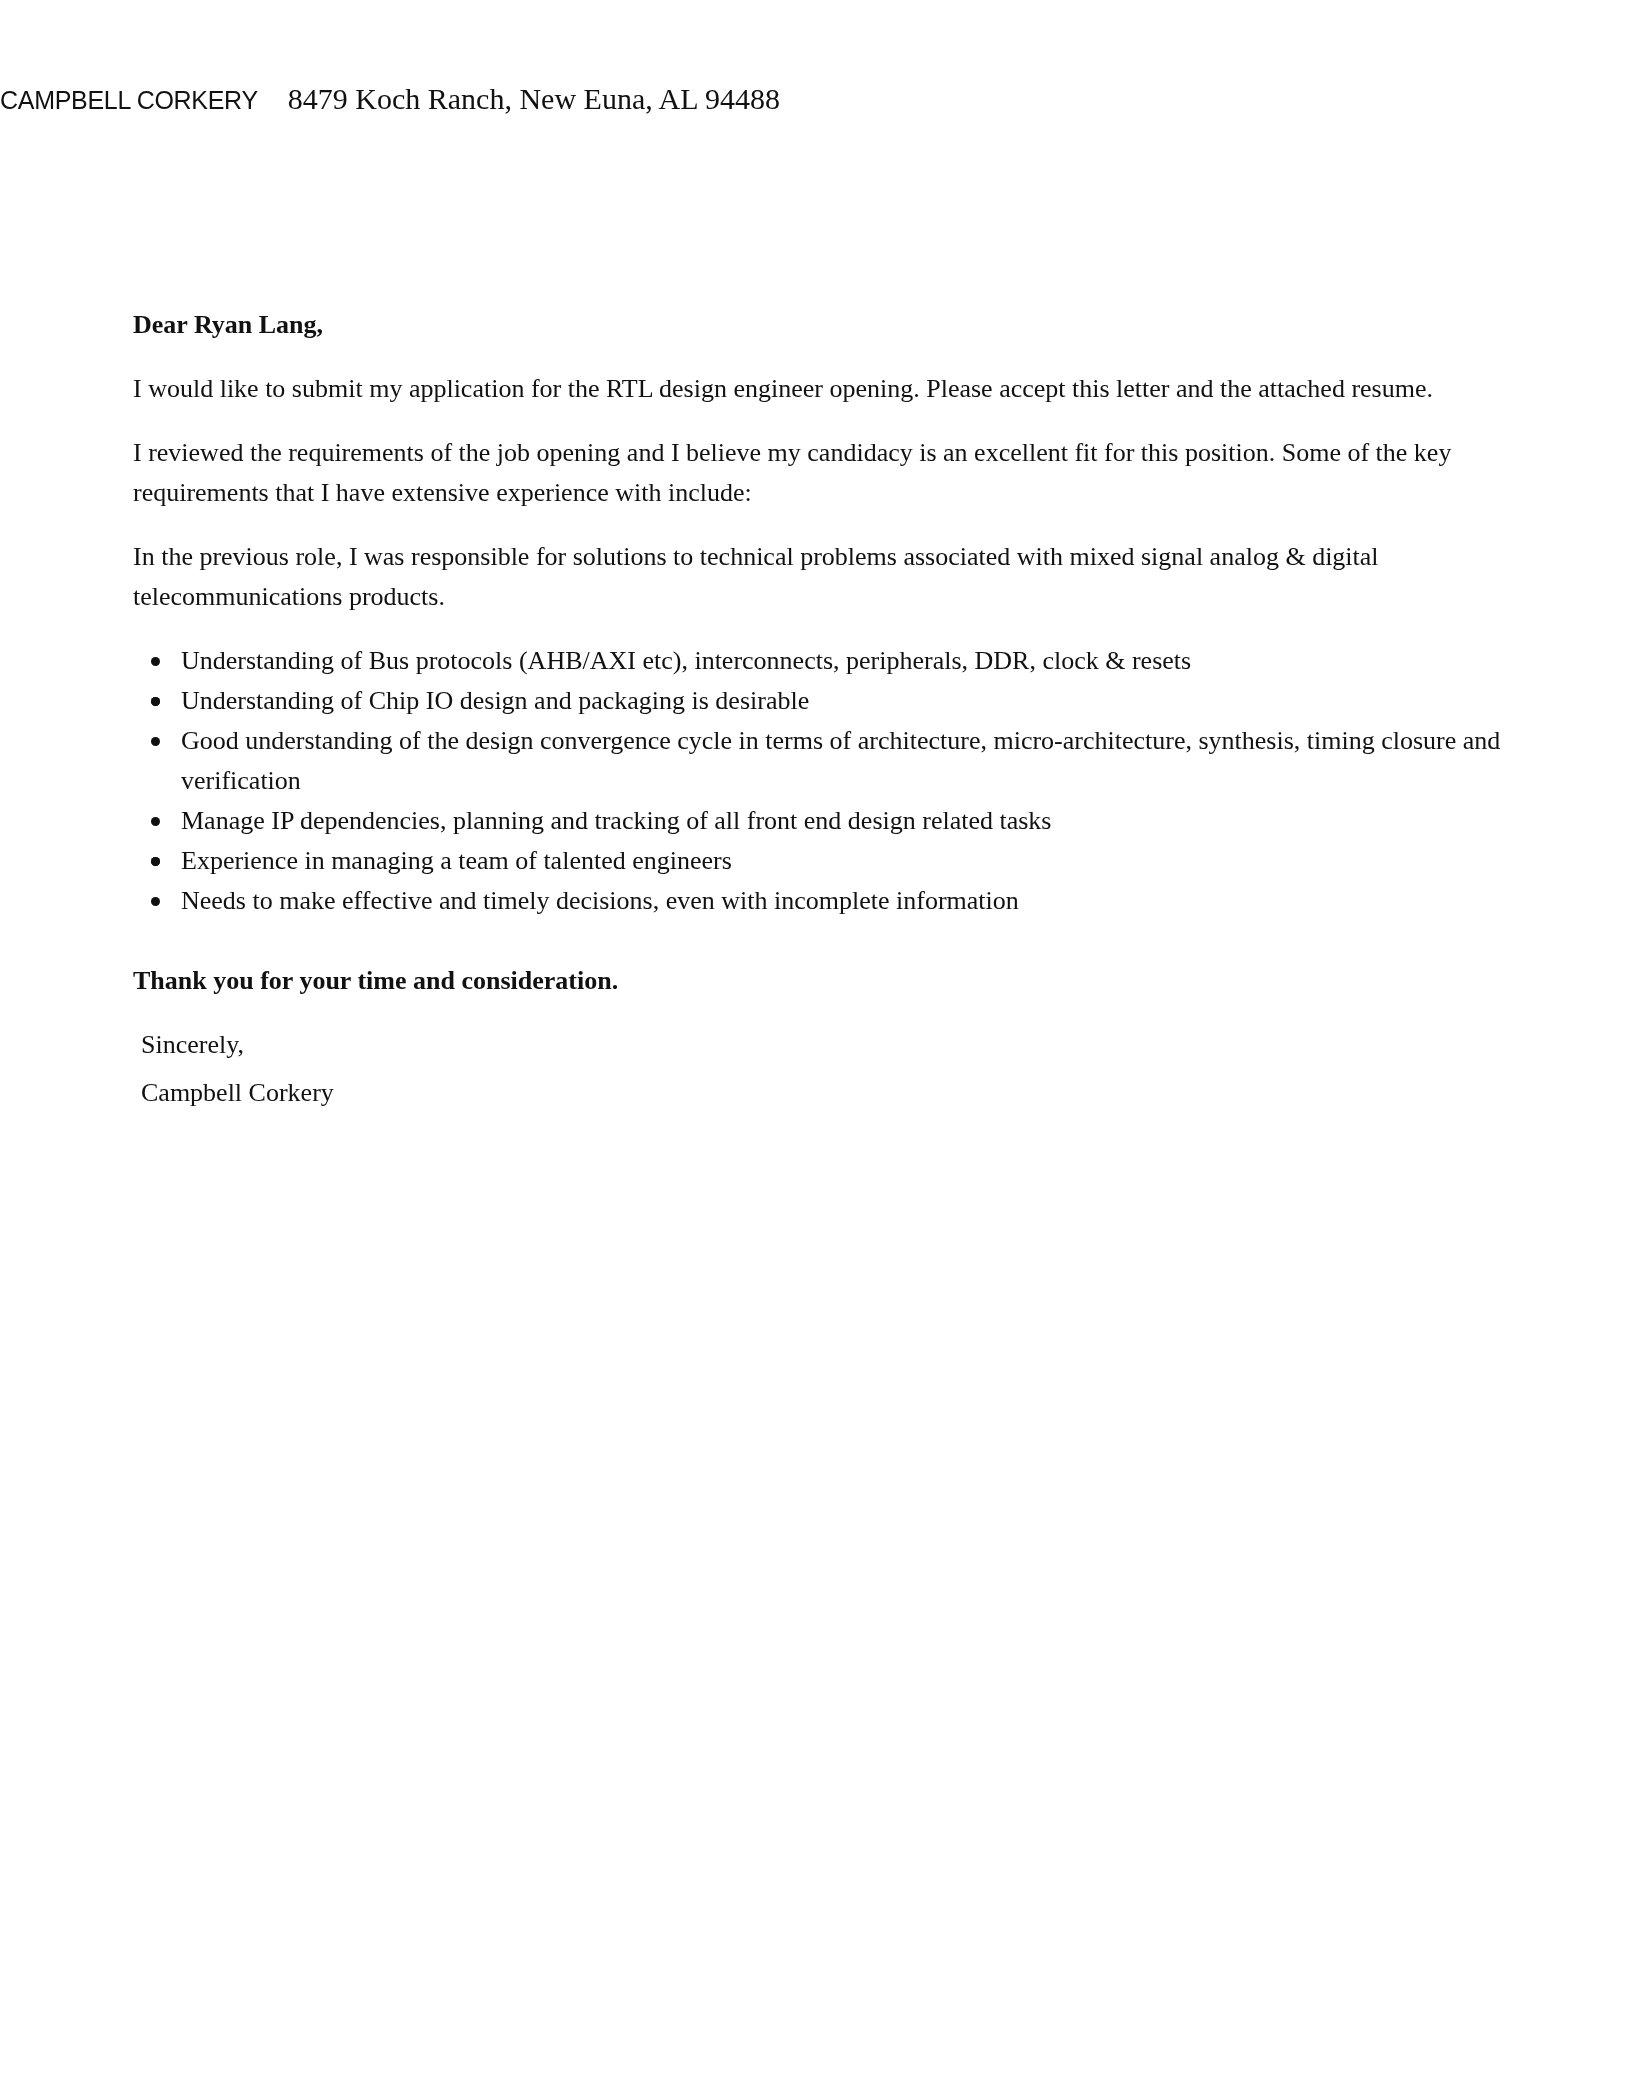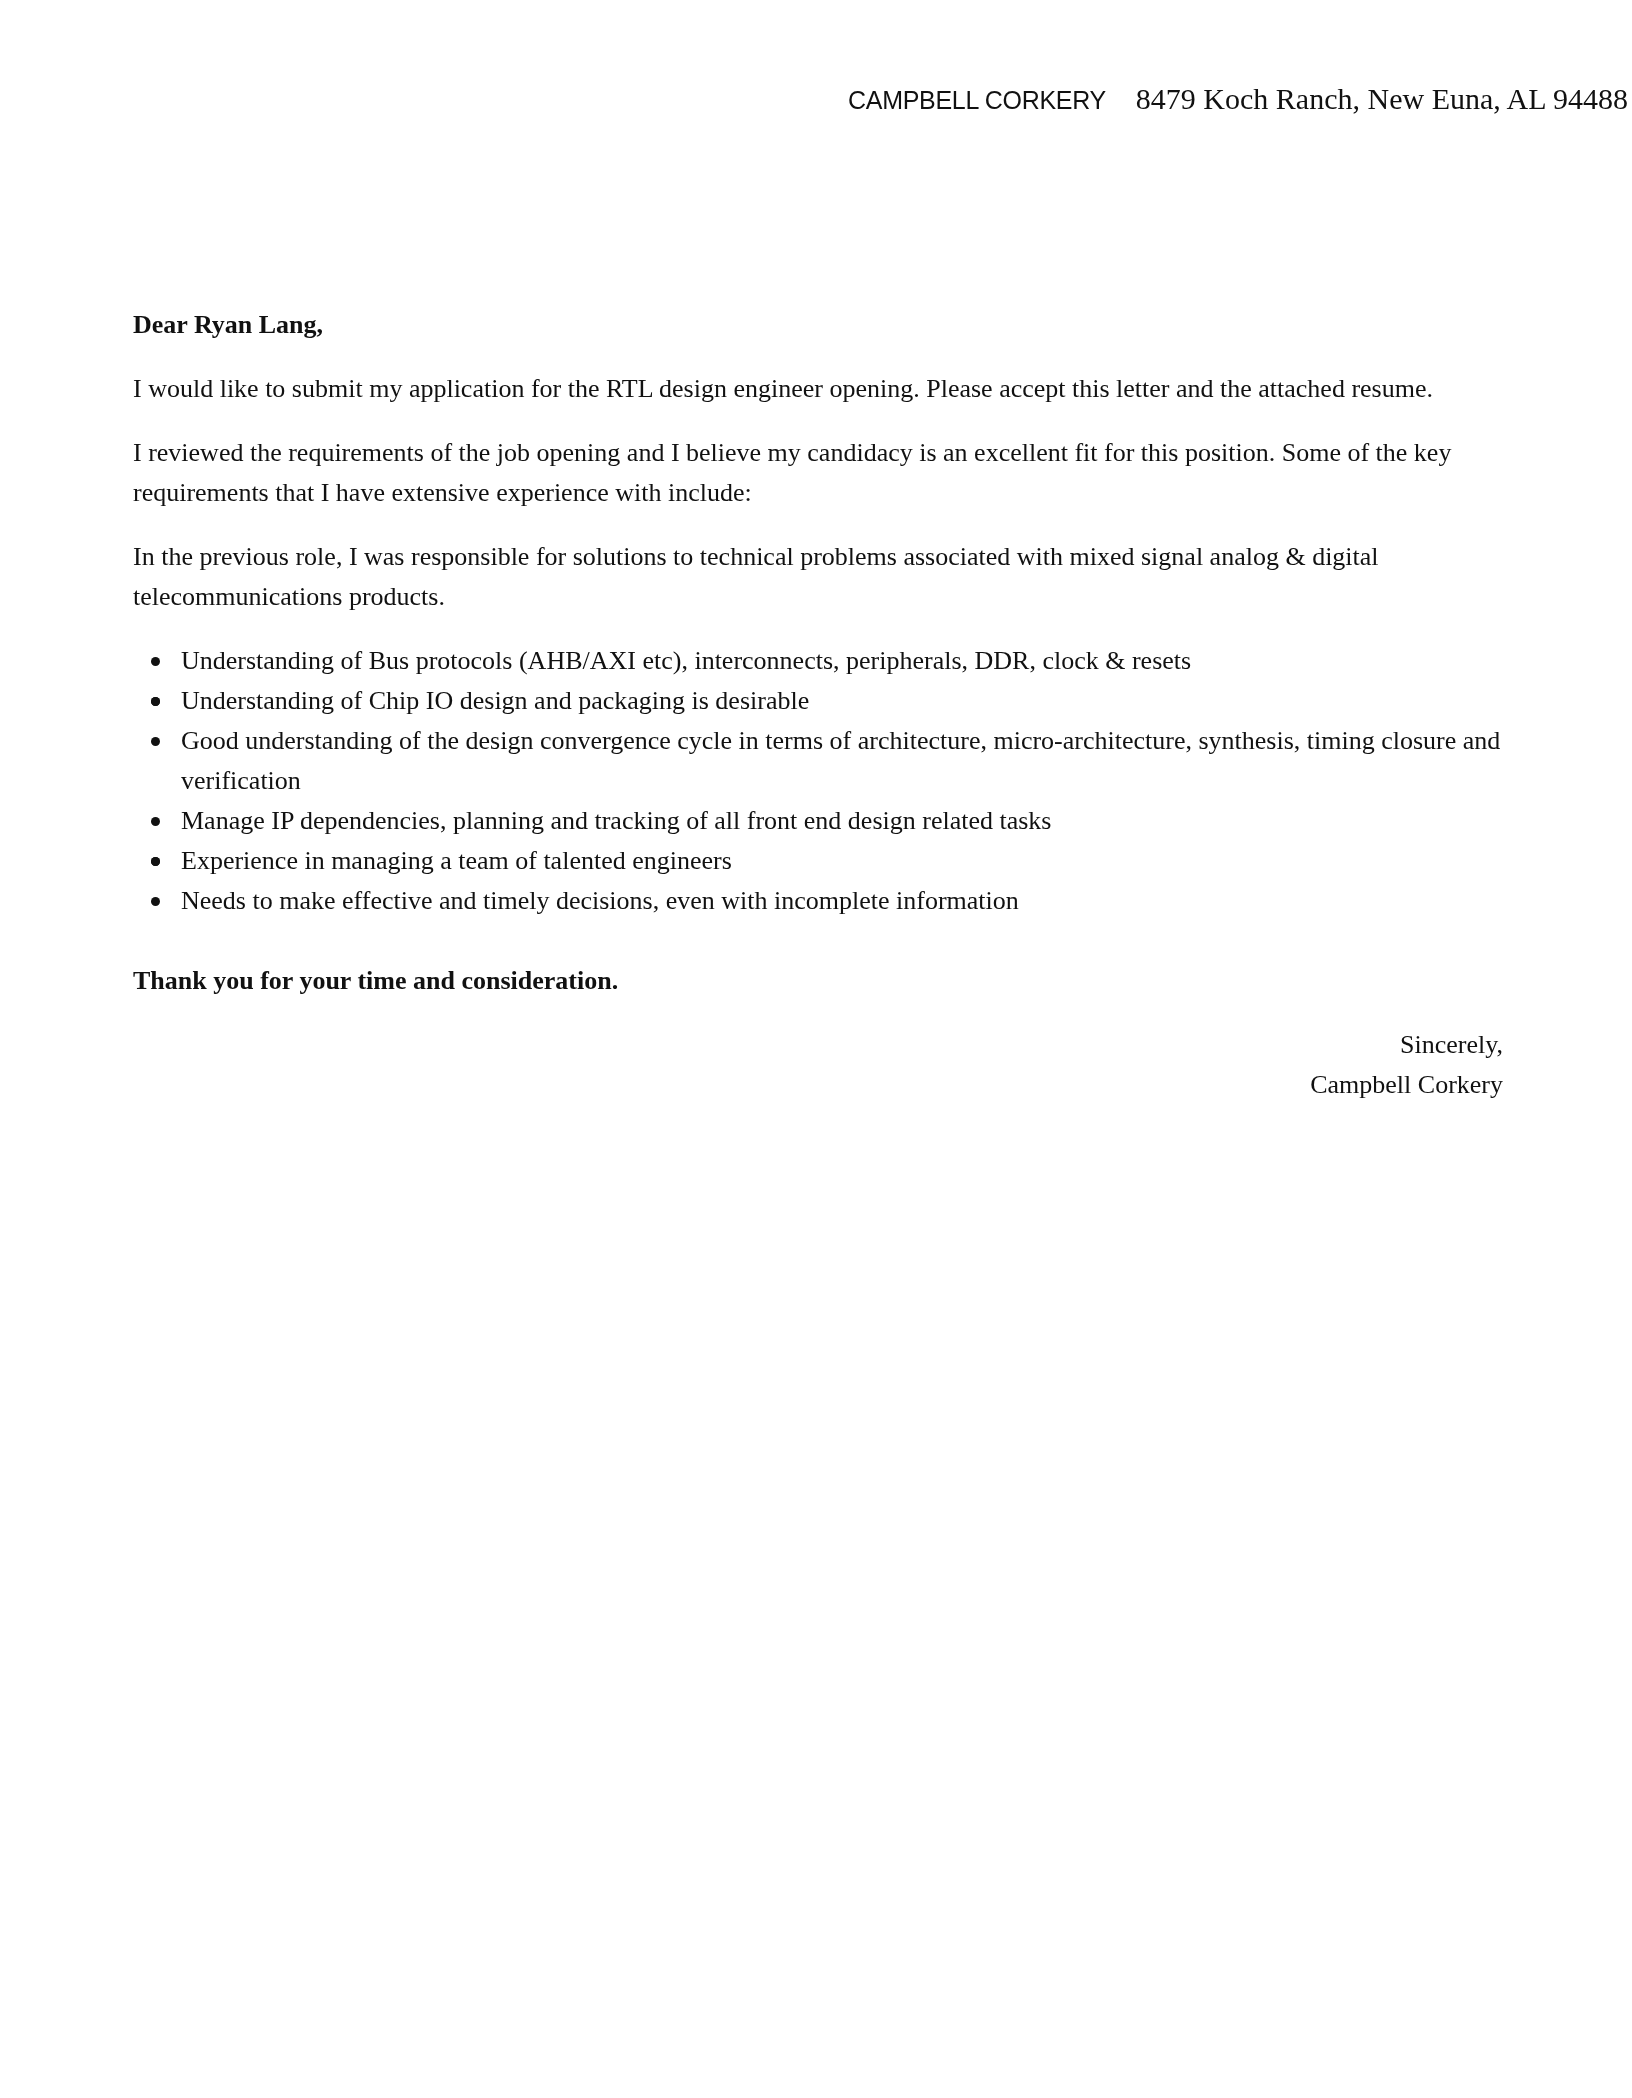--- a/index.html
+++ b/index.html
@@ -1,20 +1,20 @@
 <!DOCTYPE html>
 <html><head>
 <meta charset="utf-8">
 <style>
   html, body { margin: 0; padding: 0; background: #ffffff; }
   body { width: 1632px; height: 2098px; position: relative; overflow: hidden; color: #111111; }
   .page { position: absolute; left: 0; top: 0; width: 1632px; height: 2098px; }
   .header {
     position: absolute; top: 82px; left: 0; width: 1628px;
-    text-align: right; white-space: nowrap;
+    text-align: left; white-space: nowrap;
   }
   .header .name {
     font-family: "Liberation Sans", sans-serif; font-size: 25px; font-weight: 400;
     letter-spacing: -0.3px; vertical-align: baseline;
   }
   .header .addr {
     font-family: "Liberation Serif", serif; font-size: 30px; margin-left: 30px;
     vertical-align: baseline;
   }
   .body {
@@ -23,21 +23,21 @@
   }
   .salutation { font-weight: 700; margin: 0 0 24px 0; }
   .para { margin: 0 0 24px 0; }
   ul.reqs { margin: 0 0 24px 0; padding: 0 0 0 48px; list-style: none; }
   ul.reqs li { position: relative; margin: 0; }
   ul.reqs li .bullet {
     position: absolute; left: -30px; top: 16px; width: 9px; height: 9px;
     background: #111; border-radius: 50%;
   }
   .closing { font-weight: 700; margin: 40px 0 24px 0; }
-  .signoff { margin: 0; text-align: right; }
+  .signoff { margin: 8px; }
 </style>
 </head>
 <body>
 
 <div class="page">
   <div class="header">
     <span class="name">CAMPBELL CORKERY</span><span class="addr">8479 Koch Ranch, New Euna, AL 94488</span>
   </div>
 
   <div class="body">

